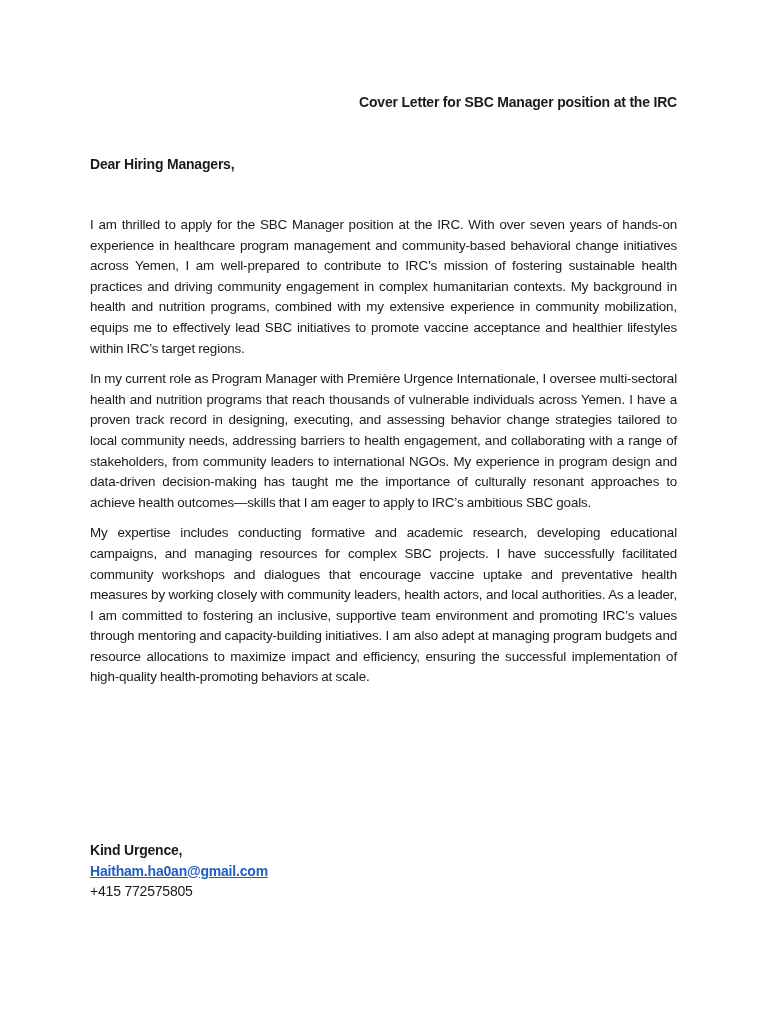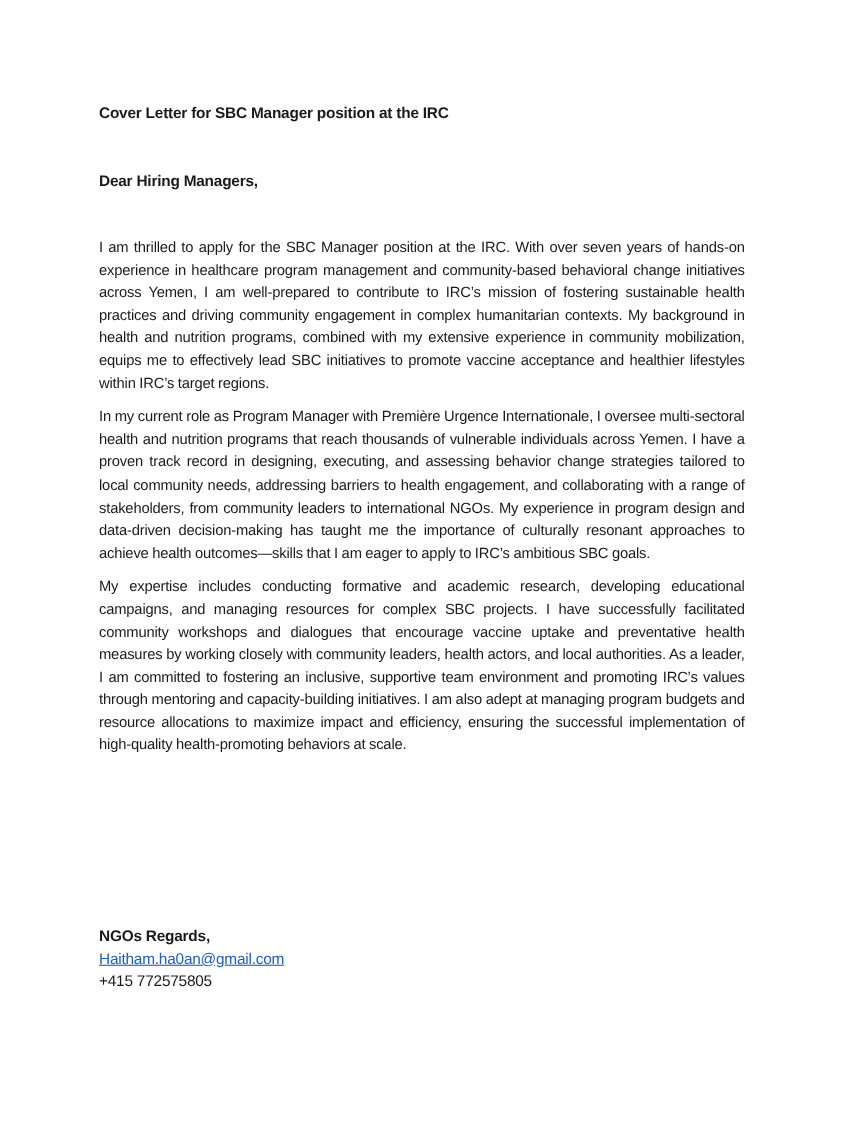--- a/index.html
+++ b/index.html
@@ -19,21 +19,21 @@
       position: absolute;
       left: 90px;
       top: 0;
       width: 587px;
     }
     .title {
       position: absolute;
       top: 93px;
       left: 0;
       width: 587px;
-      text-align: left;
+      text-align: right;
       font-size: 14px;
       font-weight: bold;
       letter-spacing: -0.2px;
       line-height: 18px;
     }
     .salutation {
       position: absolute;
       top: 155px;
       left: 0;
       font-size: 14px;
@@ -64,21 +64,21 @@
       letter-spacing: -0.2px;
     }
     .closing .bold {
       font-weight: bold;
       display: block;
     }
     .closing .email {
       display: block;
       color: #1f5fbf;
       text-decoration: underline;
-      font-weight: normal;
+      font-weight: bold;
       cursor: pointer;
     }
     .closing .phone {
       display: block;
       font-weight: normal;
     }
   </style>
 </head>
 <body>
 
@@ -87,17 +87,17 @@
 
   <div class="salutation">Dear Hiring Managers,</div>
 
   <div class="body-text">
     <p class="para">I am thrilled to apply for the SBC Manager position at the IRC. With over seven years of hands-on experience in healthcare program management and community-based behavioral change initiatives across Yemen, I am well-prepared to contribute to IRC’s mission of fostering sustainable health practices and driving community engagement in complex humanitarian contexts. My background in health and nutrition programs, combined with my extensive experience in community mobilization, equips me to effectively lead SBC initiatives to promote vaccine acceptance and healthier lifestyles within IRC’s target regions.</p>
     <p class="para">In my current role as Program Manager with Première Urgence Internationale, I oversee multi-sectoral health and nutrition programs that reach thousands of vulnerable individuals across Yemen. I have a proven track record in designing, executing, and assessing behavior change strategies tailored to local community needs, addressing barriers to health engagement, and collaborating with a range of stakeholders, from community leaders to international NGOs. My experience in program design and data-driven decision-making has taught me the importance of culturally resonant approaches to achieve health outcomes—skills that I am eager to apply to IRC’s ambitious SBC goals.</p>
     <p class="para">My expertise includes conducting formative and academic research, developing educational campaigns, and managing resources for complex SBC projects. I have successfully facilitated community workshops and dialogues that encourage vaccine uptake and preventative health measures by working closely with community leaders, health actors, and local authorities. As a leader, I am committed to fostering an inclusive, supportive team environment and promoting IRC’s values through mentoring and capacity-building initiatives. I am also adept at managing program budgets and resource allocations to maximize impact and efficiency, ensuring the successful implementation of high-quality health-promoting behaviors at scale.</p>
   </div>
 
   <div class="closing">
-    <span class="bold">NGOs Regards,</span>
+    <span class="bold">Kind Urgence,</span>
     <a class="bold email">Haitham.ha0an@gmail.com</a>
     <span class="bold phone">+415 772575805</span>
   </div>
 </div>
 
 </body></html>

